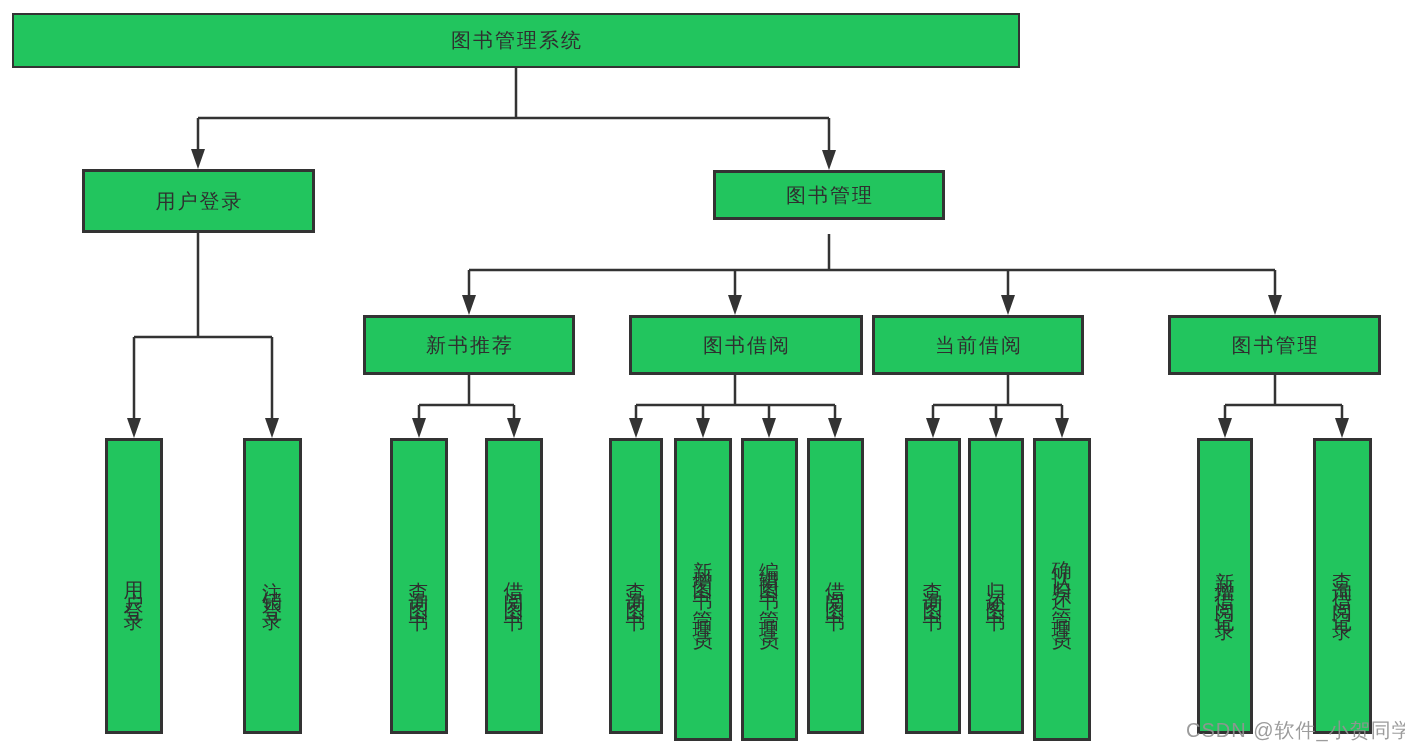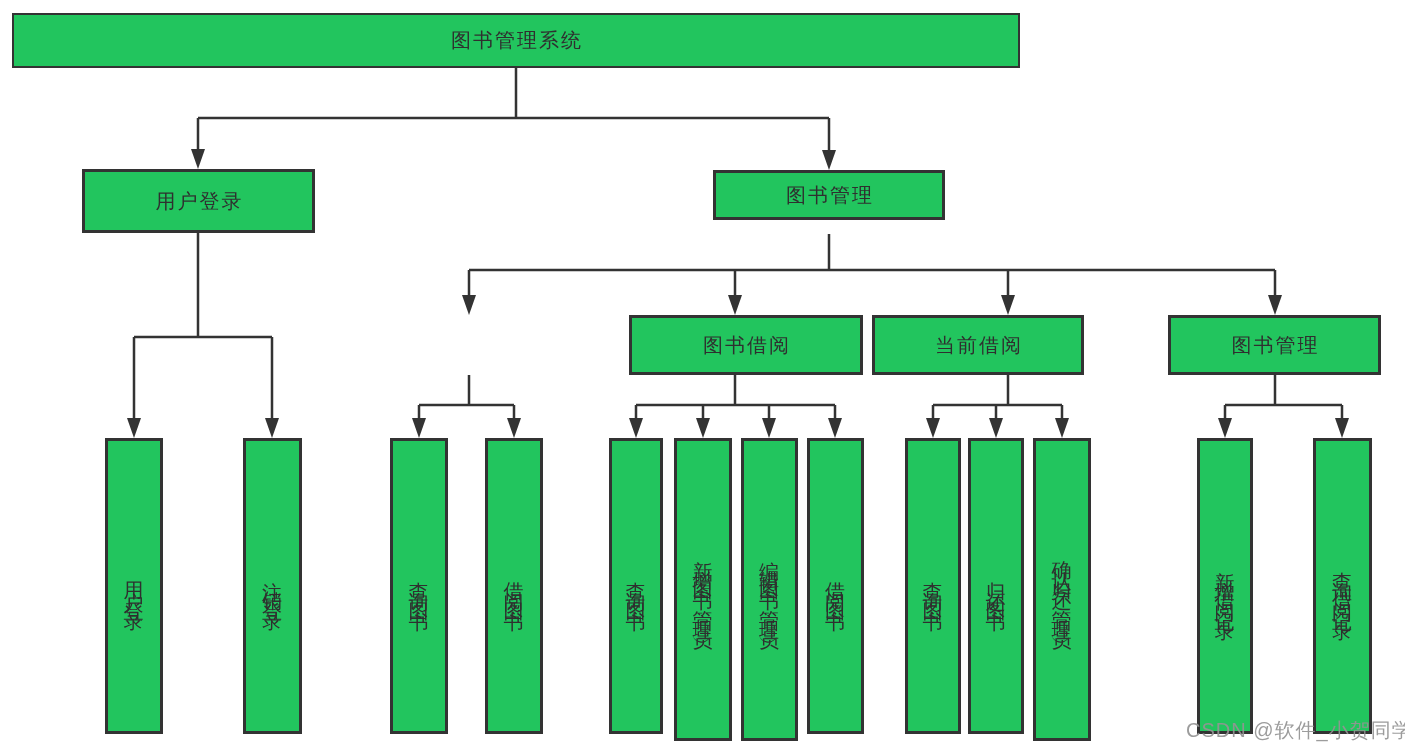--- a/index.html
+++ b/index.html
@@ -103,20 +103,23 @@
     <span class="lbl">图书管理系统</span>
   </div>
 
   <div class="node h" style="left:82px;top:169px;width:233px;height:64px">
     <span class="lbl">用户登录</span>
   </div>
   <div class="node h" style="left:713px;top:170px;width:232px;height:50px">
     <span class="lbl">图书管理</span>
   </div>
 
+  <div class="node h" style="left:363px;top:315px;width:212px;height:60px">
+    <span class="lbl">新书推荐</span>
+  </div>
   <div class="node h" style="left:629px;top:315px;width:234px;height:60px">
     <span class="lbl">图书借阅</span>
   </div>
   <div class="node h" style="left:872px;top:315px;width:212px;height:60px">
     <span class="lbl">当前借阅</span>
   </div>
   <div class="node h" style="left:1168px;top:315px;width:213px;height:60px">
     <span class="lbl">图书管理</span>
   </div>
 

